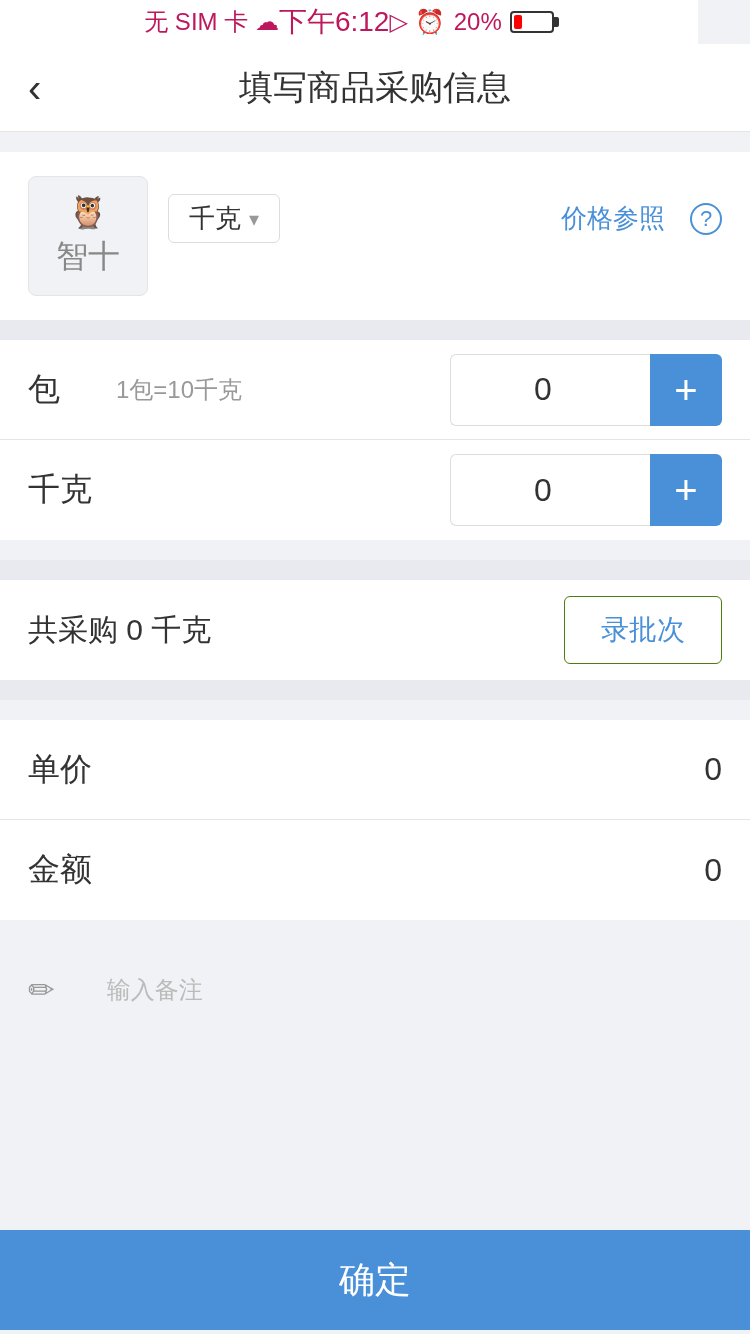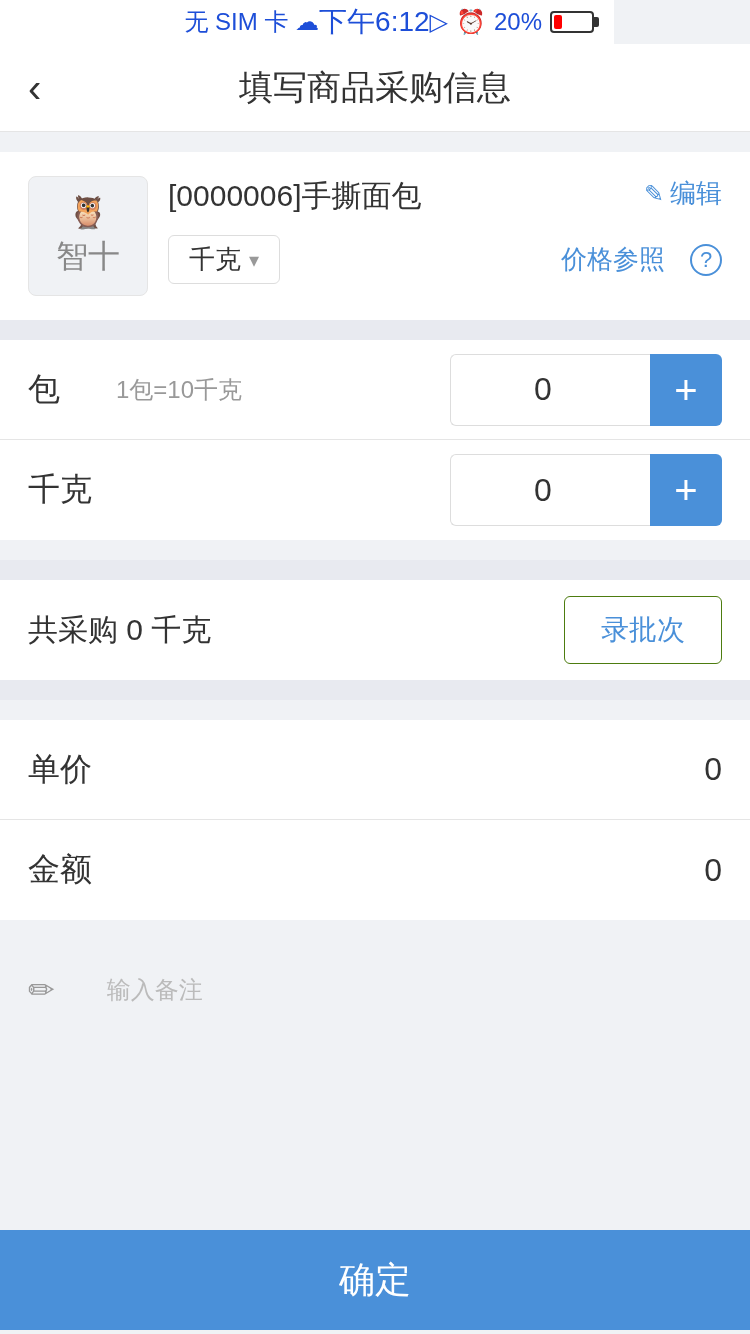--- a/index.html
+++ b/index.html
@@ -9,29 +9,29 @@
       width: 750px;
       min-height: 1334px;
       font-family: -apple-system, "PingFang SC", "Helvetica Neue", Arial, sans-serif;
       background: #f0f2f5;
       font-size: 28px;
       color: #333;
     }
 
     
     .status-bar {
-      width: 614px;
+      width: 698px;
       height: 44px;
       background: #fff;
       display: flex;
       align-items: center;
-      justify-content: flex-end;
+      justify-content: center;
       padding: 0 20px;
       font-size: 24px;
-      color: #1d4ed8;
+      color: #be185d;
     }
     .status-left { display: flex; align-items: center; gap: 10px; }
     .status-center { font-size: 28px; font-weight: 500; }
     .status-right { display: flex; align-items: center; gap: 8px; font-size: 24px; }
     .battery-icon {
       width: 44px; height: 22px; border: 2px solid #333; border-radius: 4px; position: relative; display: inline-block;
     }
     .battery-icon::after {
       content: '';
       position: absolute; right: -7px; top: 50%; transform: translateY(-50%);
@@ -327,27 +327,20 @@
 </div>
 
 <div class="product-card">
   <div class="product-image">
     <div class="owl-logo">
       <span>🦉</span>
       <span>智十</span>
     </div>
   </div>
   <div class="product-info">
-    <div class="product-name-row">
-      <div class="product-name">[0000006]手撕面包</div>
-      <div class="edit-btn">
-        <span class="edit-icon">✎</span>
-        <span>编辑</span>
-      </div>
-    </div>
     <div class="purchase-unit-row">
       <div class="unit-dropdown">
         <span>千克</span>
         <span class="dropdown-arrow">▾</span>
       </div>
       <div class="price-ref">
         <span>价格参照</span>
         <div class="help-icon">?</div>
       </div>
     </div>

